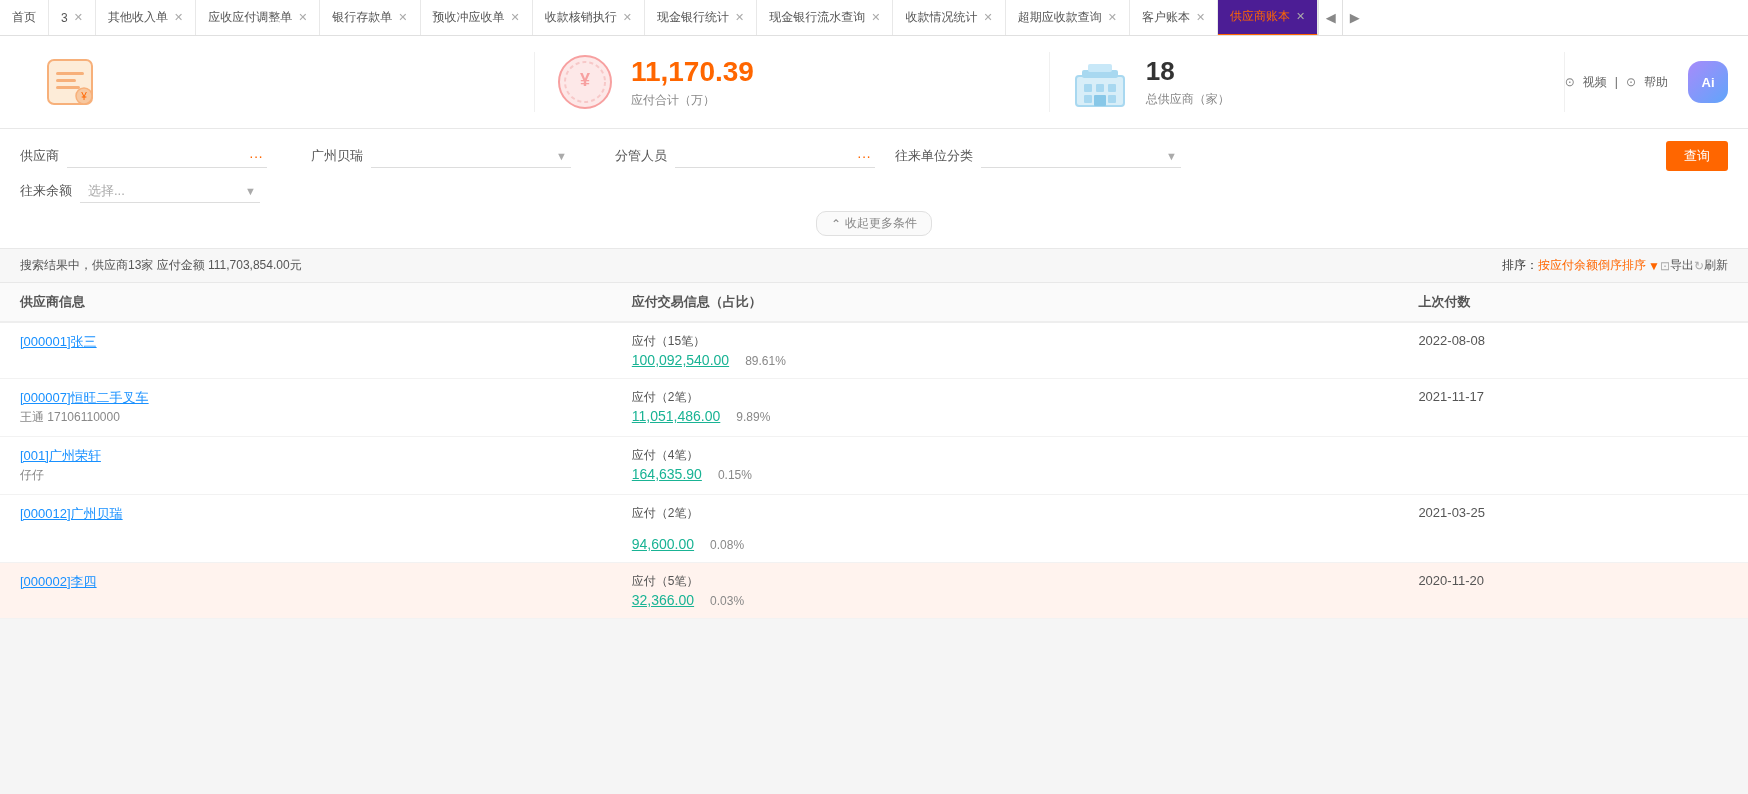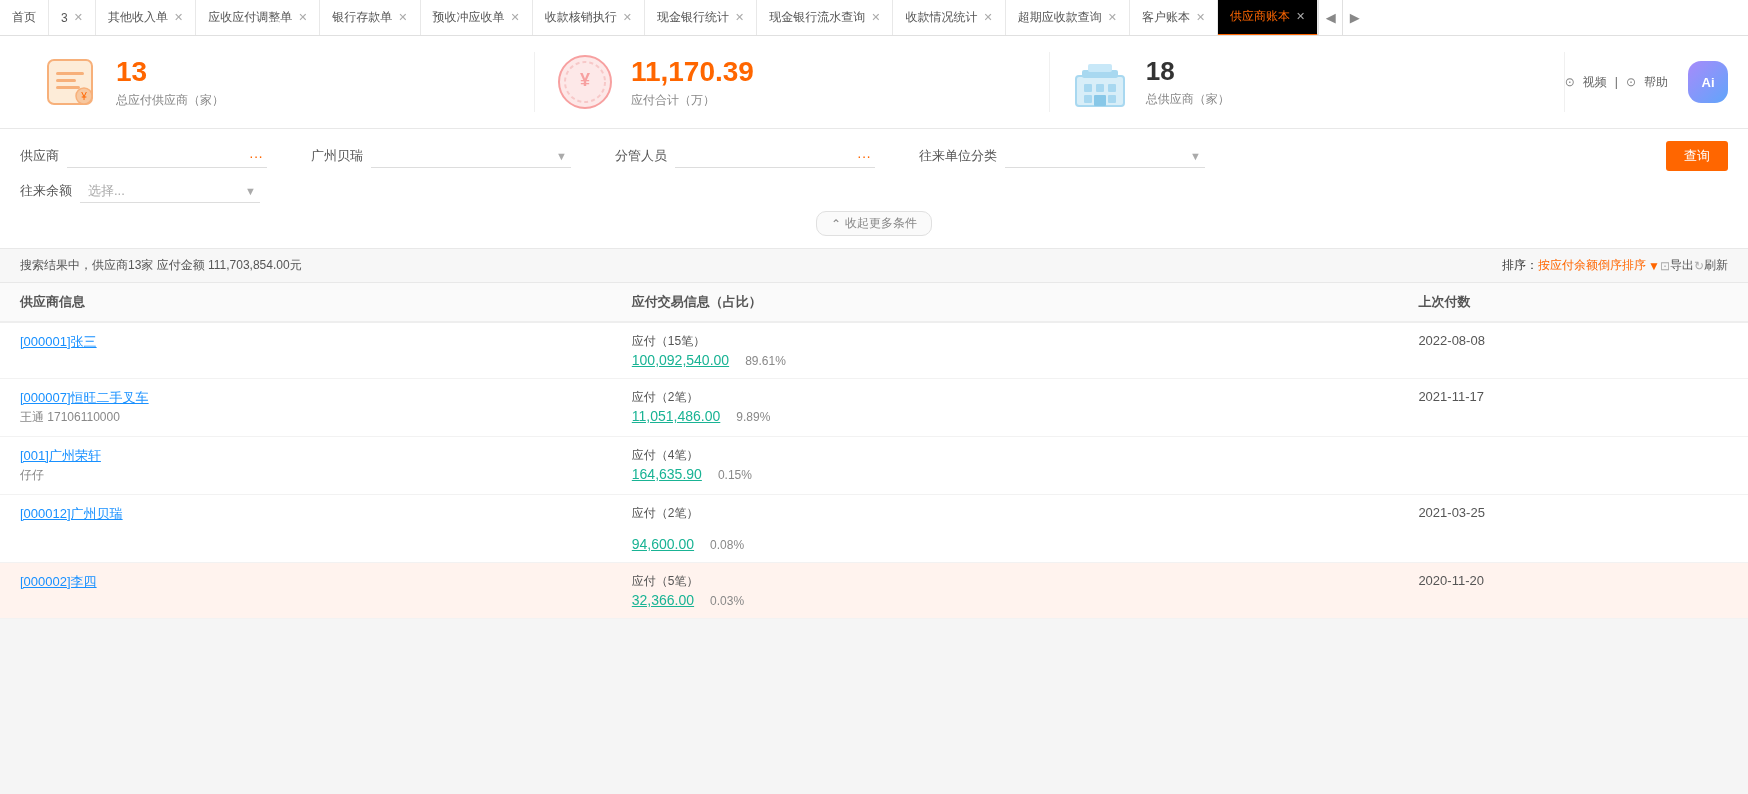--- a/index.html
+++ b/index.html
@@ -20,21 +20,21 @@
       align-items: center;
       padding: 0 12px;
       height: 36px;
       font-size: 12px;
       color: #555;
       cursor: pointer;
       border-right: 1px solid #e8e8e8;
       white-space: nowrap;
       flex-shrink: 0;
     }
-    .nav-tab.active { background: #000000; color: #f60; border-bottom: 2px solid #f60; }
+    .nav-tab.active { background: #4c1d95; color: #f60; border-bottom: 2px solid #f60; }
     .nav-tab .close-x {
       margin-left: 6px;
       color: #aaa;
       font-size: 11px;
       cursor: pointer;
     }
     .nav-arrow {
       width: 24px;
       height: 36px;
       display: flex;
@@ -350,24 +350,20 @@
   <div class="summary-card">
     <div class="summary-icon">
       <svg width="60" height="60" viewBox="0 0 60 60">
         <rect x="8" y="8" width="44" height="44" rx="6" fill="#fdecd8" stroke="#f7b07a" stroke-width="2"></rect>
         <rect x="16" y="20" width="28" height="3" rx="1.5" fill="#f7b07a"></rect>
         <rect x="16" y="27" width="20" height="3" rx="1.5" fill="#f7b07a"></rect>
         <rect x="16" y="34" width="24" height="3" rx="1.5" fill="#f7b07a"></rect>
         <circle cx="44" cy="44" r="8" fill="#f7c8a0" stroke="#f7b07a" stroke-width="1.5"></circle>
         <text x="44" y="48" text-anchor="middle" font-size="10" fill="#f60">¥</text>
       </svg>
-    </div>
-    <div class="summary-text">
-      <div class="big-num">13</div>
-      <div class="sub-label">总应付供应商（家）</div>
     </div>
   </div>
 
   <div class="summary-card">
     <div class="summary-icon">
       <svg width="60" height="60" viewBox="0 0 60 60">
         <circle cx="30" cy="30" r="26" fill="#fde8e8" stroke="#f7a0a0" stroke-width="2"></circle>
         <text x="30" y="34" text-anchor="middle" font-size="18" fill="#f7a0a0" font-weight="bold">¥</text>
         <circle cx="30" cy="30" r="20" fill="none" stroke="#f7c8c8" stroke-width="2" stroke-dasharray="4 3"></circle>
       </svg>
@@ -433,21 +429,21 @@
     </div>
 
     <div class="filter-item" style="margin-left:24px;">
       <span class="filter-label">分管人员</span>
       <div class="filter-select-wrap">
         <input class="filter-input-with-dots" type="text" style="width: 200px;" placeholder="">
         <span class="dots-icon">···</span>
       </div>
     </div>
 
-    <div class="filter-item" style="margin-left:24px;">
+    <div class="filter-item" style="">
       <span class="filter-label">往来单位分类</span>
       <div class="filter-select-wrap">
         <select class="filter-select" style="width:200px;">
           <option value=""></option>
         </select>
         <span class="filter-chevron">▼</span>
       </div>
     </div>
 
     <button class="btn-query">查询</button>

